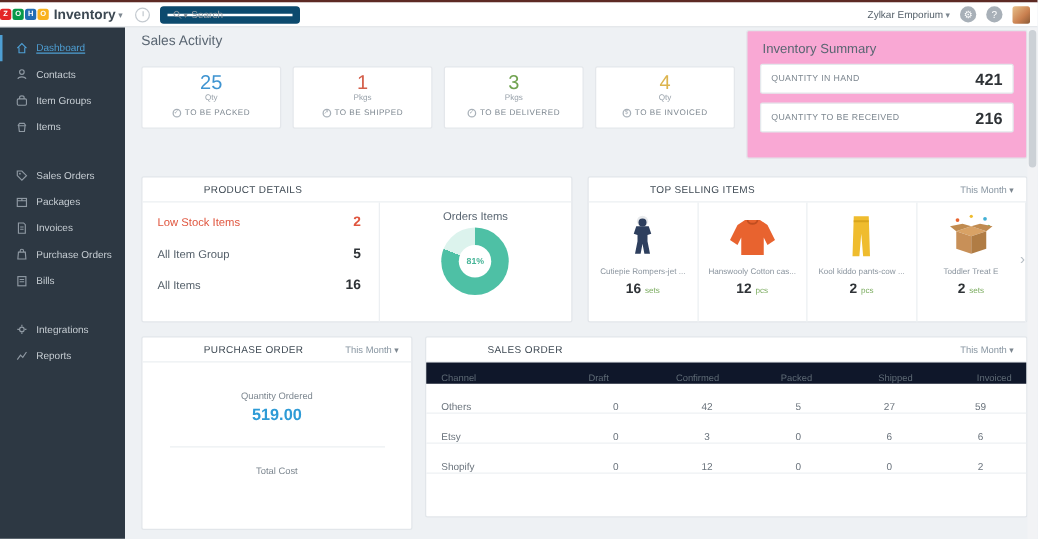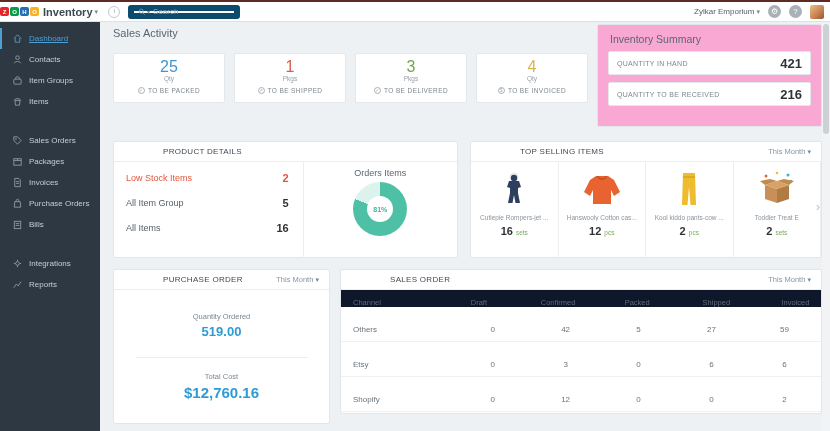--- a/index.html
+++ b/index.html
@@ -107,22 +107,22 @@
   .po-label { font-size:7.5px; color:#7d8790; }
   .po-qty { font-size:13px; font-weight:bold; color:#2e9bd6; margin-top:3px; }
   .po-div { width:80%; margin:18px auto 14px; border-top:1px solid #eceff2; }
   .po-cost { font-size:15px; font-weight:bold; color:#2e9bd6; margin-top:3px; }
 
   
   #sales-order { left:240px; top:247px; width:482px; height:145px; }
   .so-table { width:100%; }
   .so-hrow { display:flex; background:#0f172a; height:17px; align-items:flex-end;
     font-size:7.5px; color:#5f6b76;gap:28px; }
-  .so-row { display:flex; height:24px; align-items:center; font-size:8px; color:#6a737c;
-    border-bottom:1px solid #eef1f3;margin-top:11px; }
+  .so-row { display:flex; height:24px; align-items:flex-end; font-size:8px; color:#6a737c;
+    border-bottom:1px solid #eef1f3; }
   .so-c0 { width:24%; padding-left:12px; }
   .so-c { width:15.2%; text-align:center; }
 
   
   #scroll-track { left:822px; top:22px; width:8px; height:409px; background:#f2f3f5; }
   #scroll-thumb { left:823px; top:24px; width:6px; height:110px; background:#ccd1d6;
     border-radius:3px; }
 </style>
 </head>
 <body>
@@ -384,21 +384,20 @@
       <span class="panel-title">PURCHASE ORDER</span>
       <span class="period">
         <span>This Month</span>
         <span class="caret">▾</span></span>
     </div>
     <div class="po-body">
       <div class="po-label">Quantity Ordered</div>
       <div class="po-qty">519.00</div>
       <div class="po-div"></div>
       <div class="po-label">Total Cost</div>
-      <div class="po-cost">$12,760.16</div>
     </div>
   </div>
 
   <div id="sales-order" class="panel">
     <div class="panel-head">
       <span class="panel-title">SALES ORDER</span>
       <span class="period">
         <span>This Month</span>
         <span class="caret">▾</span></span>
     </div>

